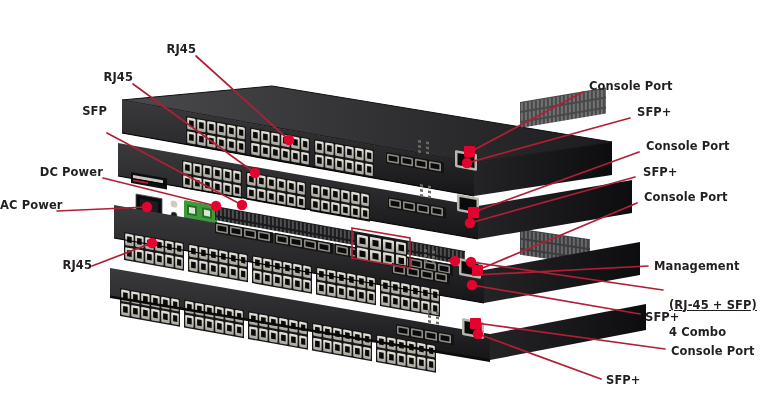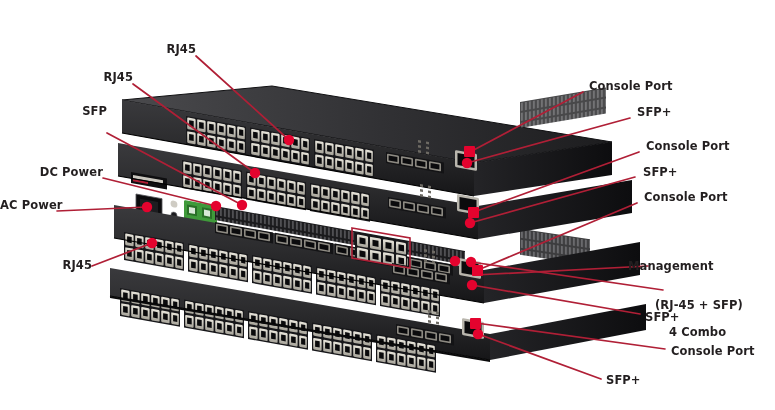--- a/index.html
+++ b/index.html
@@ -326,20 +326,20 @@
   <div class="lbl l" style="left:14px;top:105px;width:93px;">SFP</div>
   <div class="lbl l" style="left:5px;top:166px;width:98px;">DC Power</div>
   <div class="lbl l" style="left:0px;top:199px;width:57px;">AC Power</div>
   <div class="lbl l" style="left:0px;top:259px;width:92px;">RJ45</div>
 
   <div class="lbl r" style="left:589px;top:80px;">Console Port</div>
   <div class="lbl r" style="left:637px;top:106px;">SFP+</div>
   <div class="lbl r" style="left:646px;top:140px;">Console Port</div>
   <div class="lbl r" style="left:643px;top:166px;">SFP+</div>
   <div class="lbl r" style="left:644px;top:191px;">Console Port</div>
-  <div class="lbl r" style="left:628px;top:260px;">Management</div>
+  <div class="lbl r" style="left:654px;top:260px;">Management</div>
   <div class="lbl r" style="left:669px;top:286px;margin-top:40px;">4 Combo</div>
-  <div class="lbl r" style="left:655px;top:299px;">(RJ-45 + SFP)</div>
+  <div class="lbl r" style="left:669px;top:299px;text-decoration:underline;">(RJ-45 + SFP)</div>
   <div class="lbl r" style="left:645px;top:311px;">SFP+</div>
   <div class="lbl r" style="left:671px;top:345px;">Console Port</div>
   <div class="lbl r" style="left:606px;top:374px;">SFP+</div>
 
 </div>
 
 </body></html>

